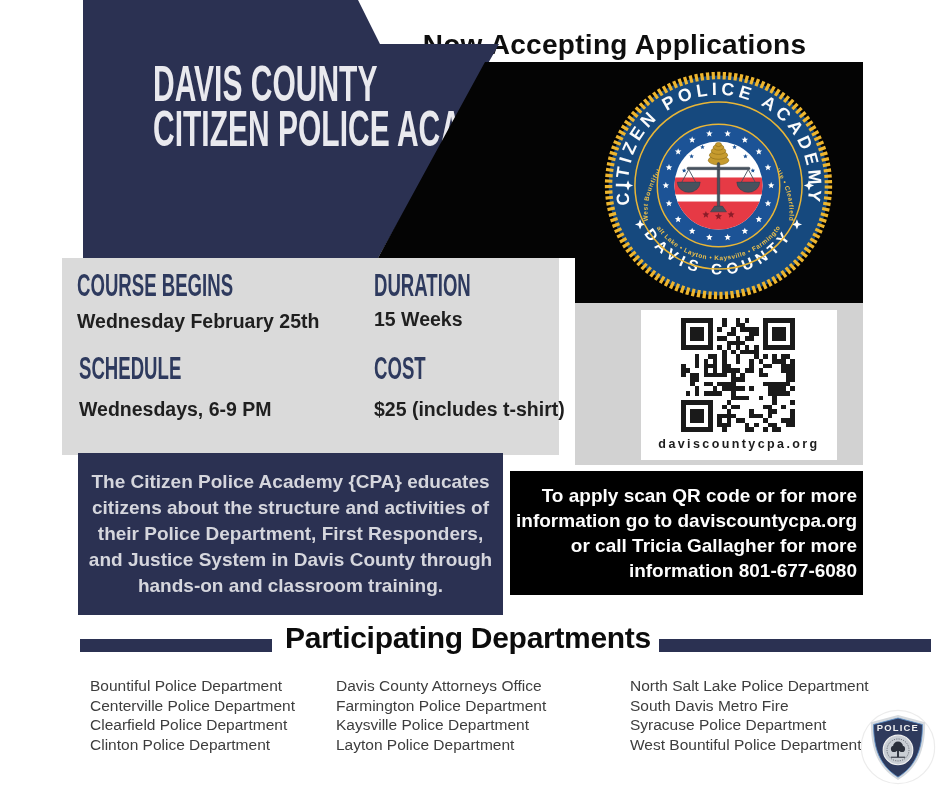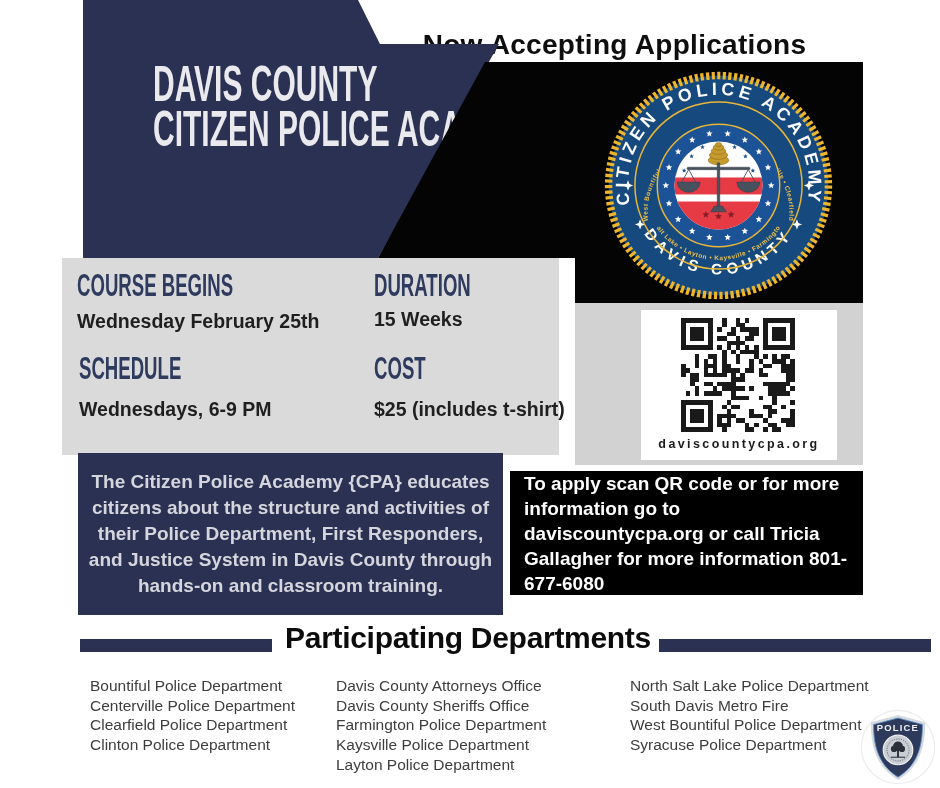--- a/index.html
+++ b/index.html
@@ -37,21 +37,21 @@
 
   
   .desc-block{position:absolute;left:78px;top:453px;width:425px;height:162px;background:#2b3152;
               display:flex;align-items:center;justify-content:center;}
   .desc-block p{margin:4px;padding:0 4px;text-align:center;color:#d5d6dd;
                 font-size:19px;font-weight:700;line-height:26px;}
 
   
   .apply-box{position:absolute;left:510px;top:471px;width:353px;height:124px;background:#000000;
              display:flex;align-items:center;justify-content:center;}
-  .apply-box p{margin:8px;padding:0 6px;text-align:left;color:#fdfdfd;
+  .apply-box p{margin:0;padding:0 6px;text-align:right;color:#fdfdfd;
                font-size:19px;font-weight:700;line-height:25px;}
 
   
   .dept-title{position:absolute;left:268px;top:621px;width:400px;text-align:center;
               font-size:30px;font-weight:800;color:#0c0c0c;letter-spacing:-.3px;}
   .bar{position:absolute;top:639px;height:13px;background:#2b3152;}
   .bar.left{left:80px;width:192px;}
   .bar.right{left:659px;width:272px;}
   .dept-col{position:absolute;top:676px;font-size:15.5px;line-height:19.7px;color:#3d3d3d;}
   .dept-col.c1{left:90px;width:240px;}
@@ -493,30 +493,29 @@
   <div class="bar right"></div>
 
   <div class="dept-col c1">
       <div>Bountiful Police Department</div>
       <div>Centerville Police Department</div>
       <div>Clearfield Police Department</div>
       <div>Clinton Police Department</div>
     </div>
   <div class="dept-col c2">
       <div>Davis County Attorneys Office</div>
-      <div>Davis County Sheriffs Office</div>
       <div>Farmington Police Department</div>
       <div>Kaysville Police Department</div>
       <div>Layton Police Department</div>
     </div>
   <div class="dept-col c3">
       <div>North Salt Lake Police Department</div>
       <div>South Davis Metro Fire</div>
+      <div>Syracuse Police Department</div>
       <div>West Bountiful Police Department</div>
-      <div>Syracuse Police Department</div>
     </div>
 
   <svg class="badge" viewBox="0 0 64 66">
     <circle cx="32" cy="33" r="31" fill="#ffffff" stroke="#ececec" stroke-width="1"></circle>
     <path d="M32,6 L55,12 C55,34 50,50 32,61 C14,50 9,34 9,12 Z" fill="#d6dade"></path>
     <path d="M32,8.5 L52.7,14 C52.7,33.5 48,48.5 32,58.5 C16,48.5 11.3,33.5 11.3,14 Z" fill="#2e3a5c" stroke="#5b8fc9" stroke-width="0.7"></path>
     <text x="32" y="19.5" text-anchor="middle" font-size="8" font-weight="bold" fill="#f2f2f2" letter-spacing="1" font-family="Liberation Sans, sans-serif">POLICE</text>
     <circle cx="32" cy="35.5" r="12.5" fill="#c9ced4" stroke="#f0f0f0" stroke-width="1"></circle>
     <circle cx="32" cy="35.5" r="9.3" fill="none" stroke="#2a2f3a" stroke-width="0.5" stroke-dasharray="1 1"></circle>
     <g fill="#2a2f3a">

